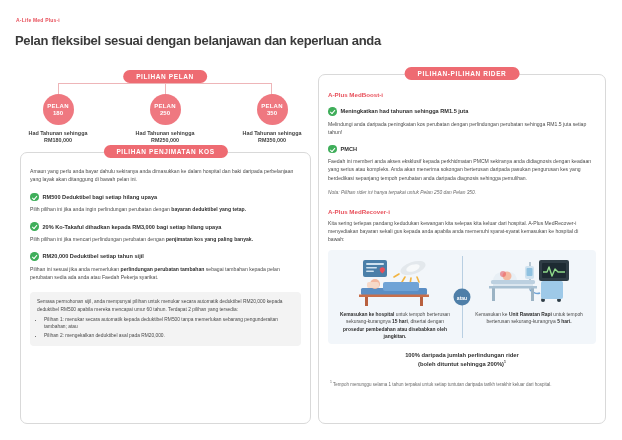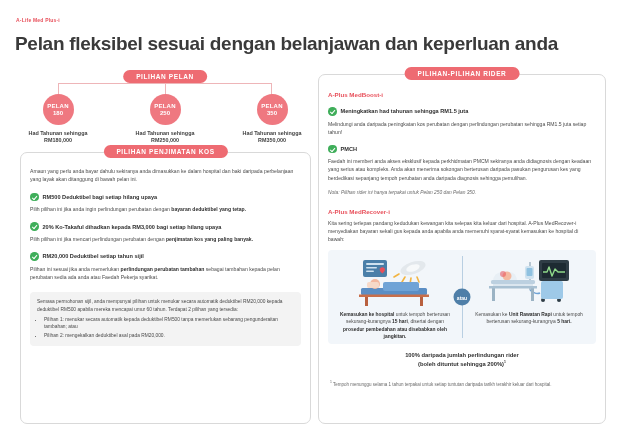--- a/index.html
+++ b/index.html
@@ -13,21 +13,21 @@
   .page { position: relative; width: 622px; height: 440px; padding: 0; }
 
   
   .brand {
     position: absolute; left: 16px; top: 17px;
     font-size: 5px; font-weight: 700; letter-spacing: .2px;
     color: #e8505b; white-space: nowrap;
   }
   .page-title {
     position: absolute; left: 15px; top: 33px;
-    font-size: 19px; font-weight: 700; color: #3a3a3a;
+    font-size: 13px; font-weight: 700; color: #3a3a3a;
     letter-spacing: -.3px; white-space: nowrap;
   }
 
   
   .tree { position: absolute; left: 20px; top: 70px; width: 290px; height: 78px; }
   .pill-head {
     position: absolute; left: 50%; top: 0; transform: translateX(-50%);
     background: #ee6b72; color: #fff; border-radius: 9px;
     font-size: 6.5px; font-weight: 700; letter-spacing: .6px;
     padding: 3px 13px; white-space: nowrap; z-index: 3;

